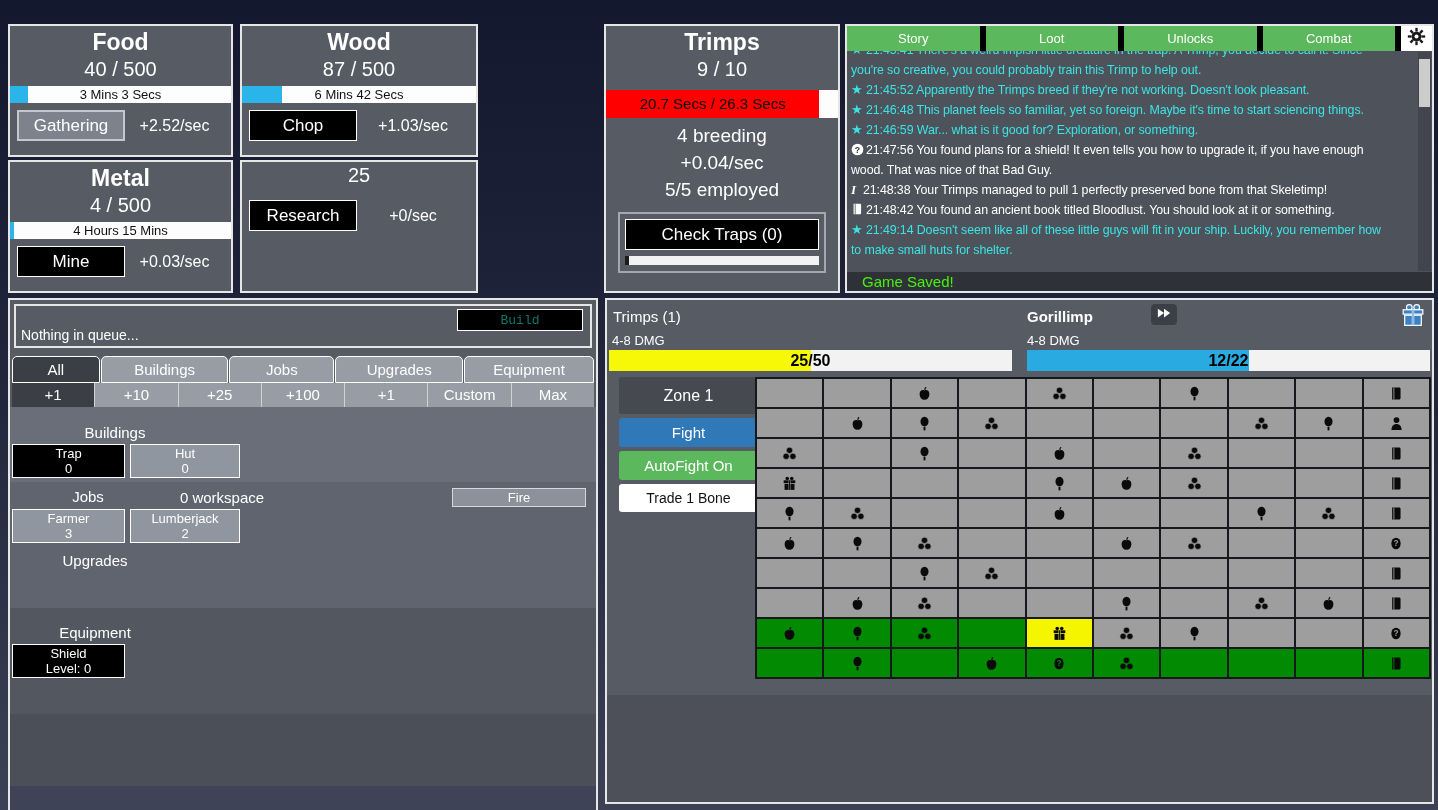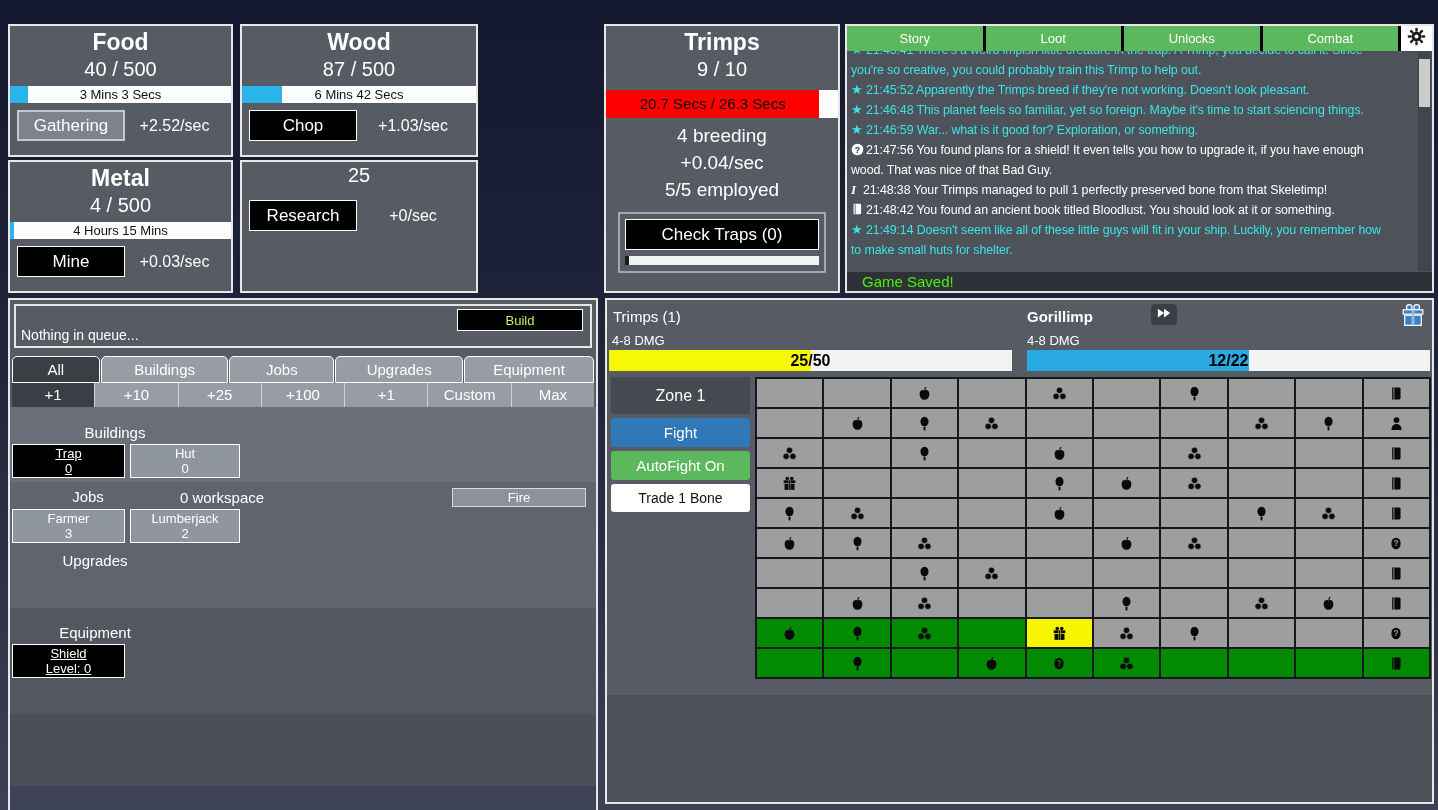--- a/index.html
+++ b/index.html
@@ -29,64 +29,64 @@
   .breed-text{font-size:15px;line-height:28px;color:#0a0a0a;}
   .t-line{font-size:19px;text-align:center;line-height:27px;}
   .t-line.first{margin-top:4px;}
   .trap-box{margin:9px 12px 0 12px;border:2px solid #a3a8b0;padding:5px 5px 6px 5px;}
   .trap-btn{display:block;width:100%;height:31px;background:#000;border:1px solid #fff;color:#fff;font-size:17px;font-family:inherit;cursor:pointer;}
   .trap-prog{position:relative;height:9px;background:#f2f2f2;margin-top:6px;overflow:hidden;}
   .trap-fill{position:absolute;left:0;top:0;bottom:0;background:#1c1c1c;}
   
   #log-panel{display:flex;flex-direction:column;background:#4e525b;}
   .log-tabs{display:flex;height:25px;flex:0 0 25px;}
-  .log-tab{flex:1;background:#5cb85c;color:#fff;font-size:13px;line-height:25px;text-align:center;border-right:3px solid #000000;cursor:pointer;}
+  .log-tab{flex:1;background:#5cb85c;color:#fff;font-size:13px;line-height:25px;text-align:center;border-right:6px solid #000000;cursor:pointer;}
   .log-gear{flex:0 0 31px;background:#fff;display:flex;align-items:center;justify-content:center;cursor:pointer;}
   .log-body{position:relative;flex:1;overflow:hidden;padding:0 12px 0 4px;}
   #log-messages{margin-top:-11px;font-size:12.4px;letter-spacing:-0.1px;line-height:20px;}
   .msg{white-space:pre-wrap;}
   .msg.cyan{color:#3be4e4;}
   .msg.white{color:#fff;}
   .mi{display:inline-block;width:15px;}
   .mi.star{font-size:13px;}
   .mi.info{font-family:"Liberation Serif",serif;font-style:italic;font-weight:bold;font-size:13px;width:12px;}
   .mi svg{vertical-align:-2px;}
   .log-saved{flex:0 0 19px;background:#2e3138;color:#49f00a;font-size:15px;line-height:19px;padding-left:15px;}
   .log-scroll{position:absolute;top:1px;right:1px;bottom:1px;width:13px;background:#42454d;}
   .log-thumb{position:absolute;top:7px;left:1px;right:1px;height:48px;background:#cccccc;cursor:pointer;}
   
   #left-panel{overflow:hidden;}
   .band{position:absolute;left:0;right:0;}
   .queue-box{position:absolute;left:4px;right:4px;top:4px;height:44px;border:2px solid #e6e6e6;box-sizing:border-box;}
   .queue-text{position:absolute;left:5px;bottom:3px;font-size:14px;}
-  .build-btn{position:absolute;right:7px;top:3px;width:126px;height:22px;background:#000;border:1px solid #fff;color:#bef264;font-size:13px;font-family:Liberation Sans, sans-serif;cursor:pointer;padding:0;}
+  .build-btn{position:absolute;right:7px;top:3px;width:126px;height:22px;background:#000;border:1px solid #fff;color:#0f766e;font-size:13px;font-family:Liberation Mono, monospace;cursor:pointer;padding:0;}
   #main-tabs{position:absolute;left:2px;right:2px;top:56px;height:27px;display:flex;}
   .m-tab{height:27px;line-height:26px;text-align:center;font-size:15px;background:#989ca4;border:1px solid #fff;border-radius:5px 5px 0 0;box-sizing:border-box;cursor:pointer;margin-right:1px;}
   .m-tab.sel{background:#3b3e45;}
   .m-tab:nth-child(1){flex:0.75;}.m-tab:nth-child(2){flex:1.1;}.m-tab:nth-child(3){flex:0.9;}
   .m-tab:nth-child(4){flex:1.1;}.m-tab:nth-child(5){flex:1.12;margin-right:0;}
   #buy-row{position:absolute;left:2px;right:2px;top:83px;height:24px;display:flex;background:#989ca4;}
   .buy-btn{flex:1;text-align:center;font-size:15px;line-height:24px;border-left:1px solid rgba(255,255,255,.55);cursor:pointer;}
   .buy-btn:first-child{border-left:none;}
   .buy-btn.sel{background:#3b3e45;}
   .sec-head{position:absolute;font-size:15px;text-align:center;}
   .bld-btn{position:absolute;width:113px;height:34px;border:1px solid #fff;box-sizing:border-box;text-align:center;font-size:13px;line-height:15px;padding-top:1px;cursor:pointer;color:#fff;font-family:inherit;}
-  .bld-btn.black{background:#000;text-decoration:underline;}
+  .bld-btn.black{background:#000;}
   .bld-btn.gray{background:#9096a0;}
   .fire-btn{position:absolute;left:442px;top:188px;width:134px;height:19px;background:#8d919b;border:1px solid #d8d8d8;box-sizing:border-box;color:#fff;font-size:13px;line-height:17px;text-align:center;cursor:pointer;font-family:inherit;padding:0;}
   
   #battle-panel{overflow:hidden;}
   .b-name{position:absolute;font-size:15px;top:8px;}
   .b-dmg{position:absolute;font-size:13px;top:33px;}
   .ff-btn{position:absolute;left:544px;top:4px;width:26px;height:21px;background:#3c4046;border-radius:4px;display:flex;align-items:center;justify-content:center;cursor:pointer;}
   .gift-top{position:absolute;right:8px;top:3px;width:22px;height:24px;cursor:pointer;}
   .hp-bar{position:absolute;top:50px;height:21px;background:#f2f2f2;overflow:hidden;}
   .hp-fill{position:absolute;left:0;top:0;bottom:0;}
   .hp-text{position:absolute;left:0;right:0;top:0;text-align:center;color:#000;font-size:16px;font-weight:bold;line-height:21px;}
-  .zone-col{position:absolute;left:4px;top:77px;width:139px;}
+  .zone-col{position:absolute;left:12px;top:77px;width:139px;}
   .zone-head{height:37px;background:#46494f;border-radius:2px;font-size:16px;line-height:37px;text-align:center;}
   .col-btn{display:block;width:100%;height:29px;margin-top:4px;border:none;border-radius:3px;color:#fff;font-size:15px;font-family:inherit;cursor:pointer;padding:0;}
   .fight{background:#2f79b9;}
   .autofight{background:#5cb85c;}
   .trade{background:#fff;color:#111;height:28px;font-size:14px;}
   #map-grid{position:absolute;left:148px;top:77px;width:676px;height:302px;display:grid;grid-template-columns:repeat(10,1fr);grid-template-rows:repeat(10,1fr);background:#17181b;padding:1px;box-sizing:border-box;}
   .map-cell{border:1.5px solid #17181b;display:flex;align-items:center;justify-content:center;}
   .map-cell svg{display:block;}
 </style>
 </head>

